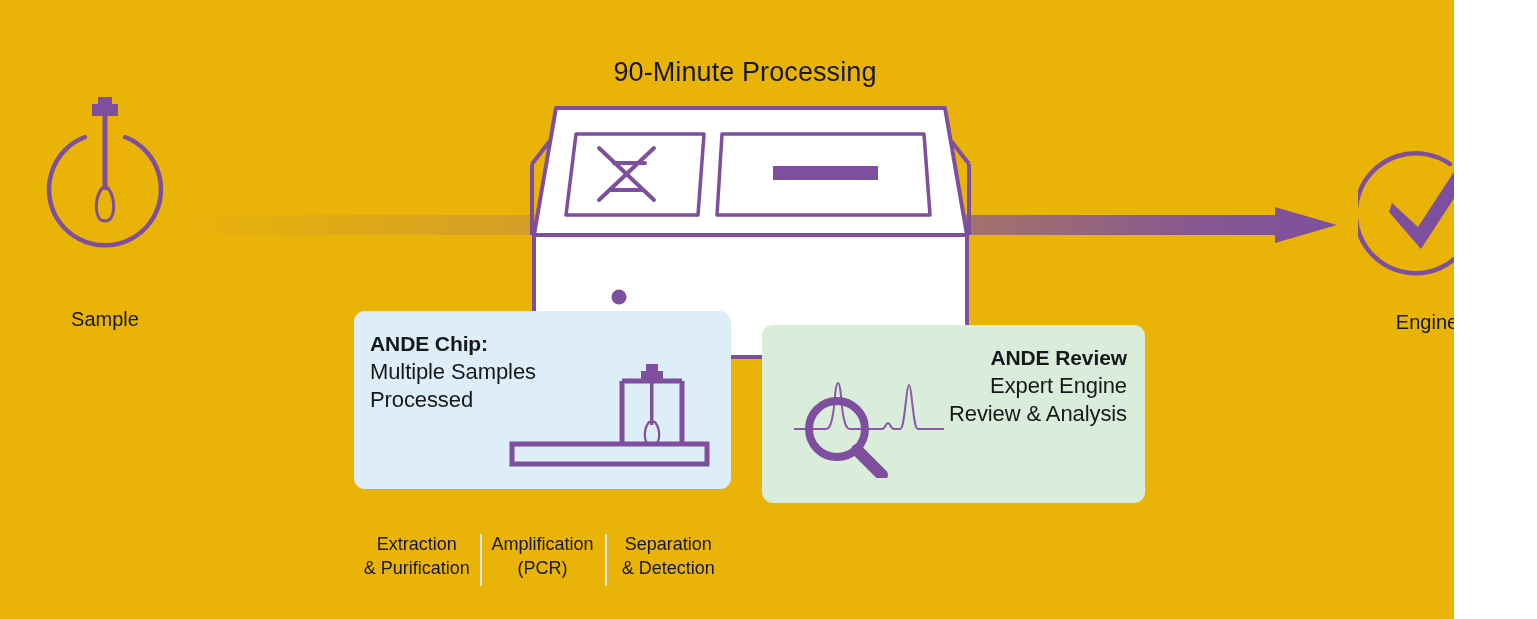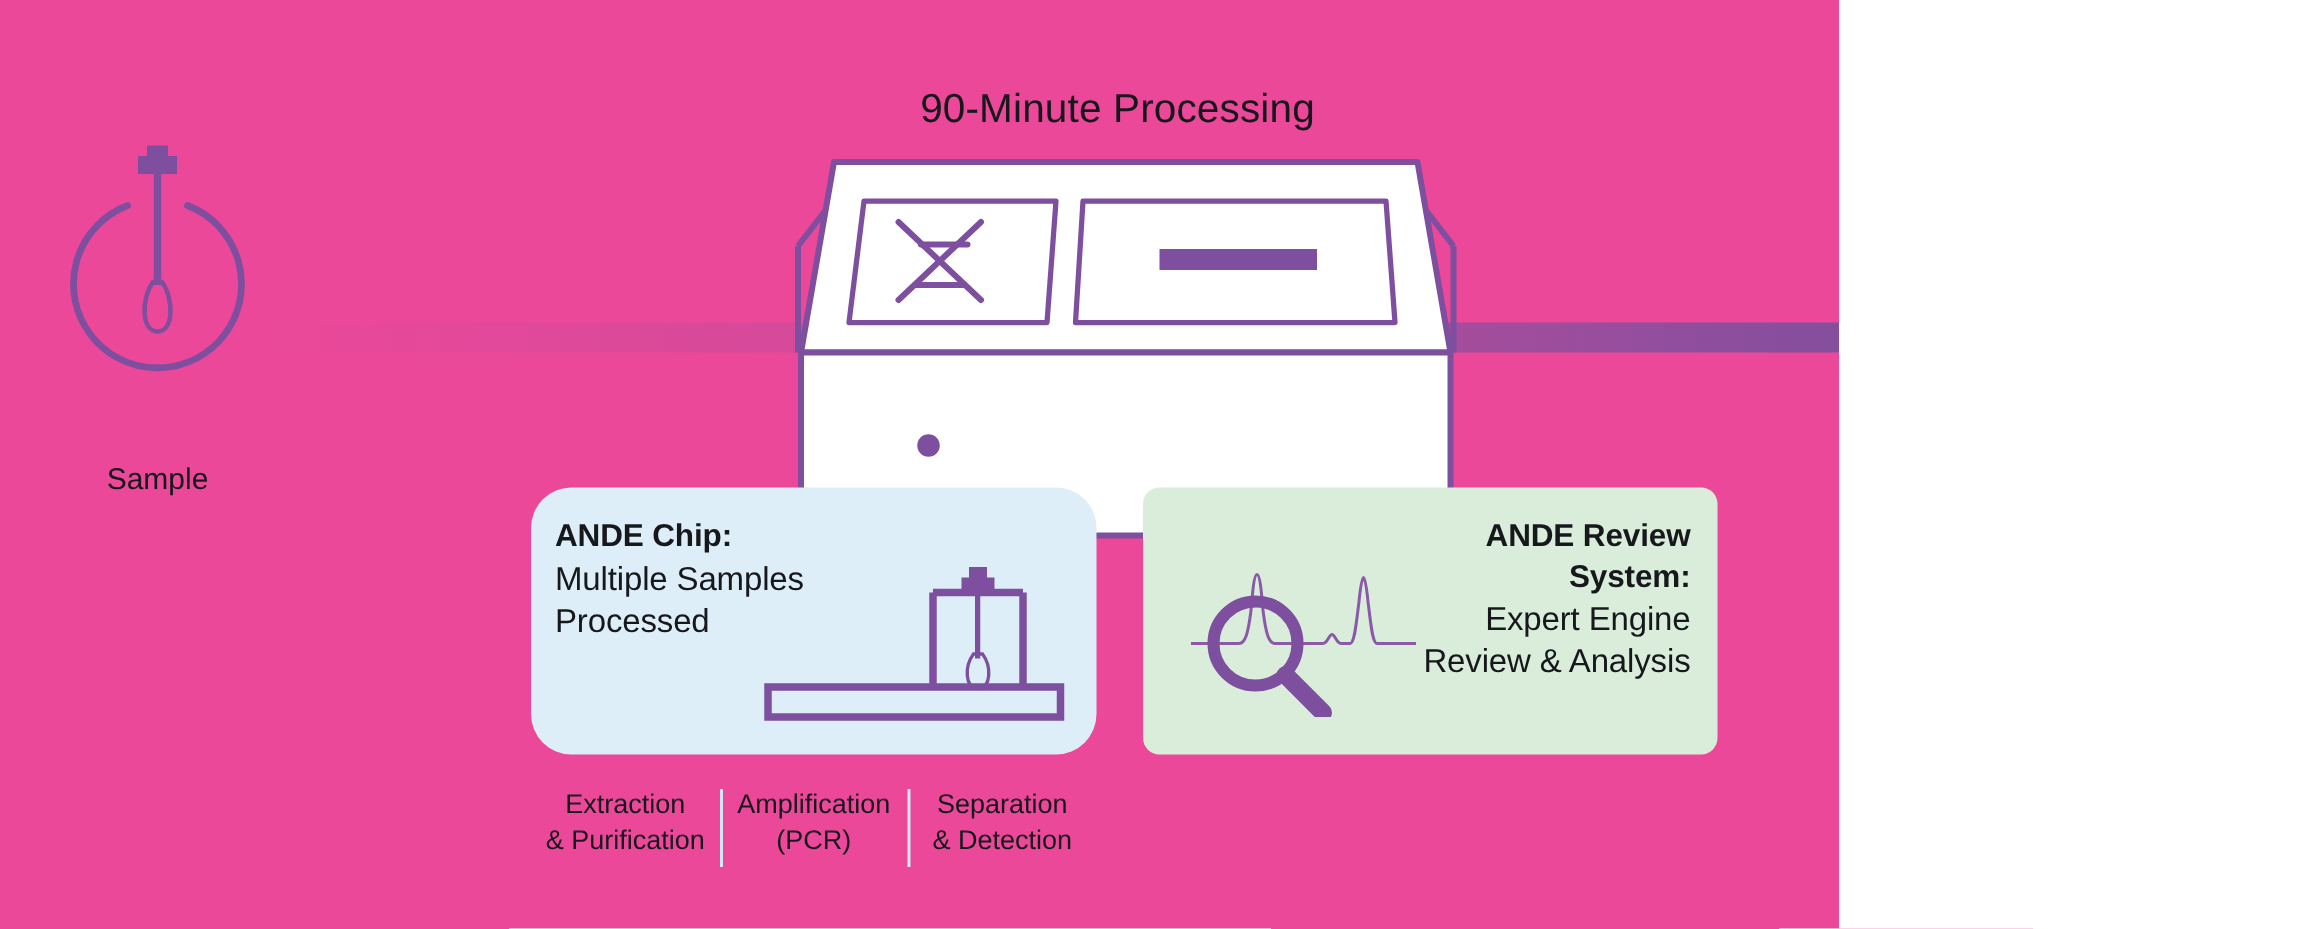--- a/index.html
+++ b/index.html
@@ -6,24 +6,24 @@
     margin: 0;
     padding: 0;
     background: #ffffff;
   }
   body {
     font-family: "Liberation Sans", sans-serif;
     -webkit-font-smoothing: antialiased;
   }
   #stage {
     position: relative;
-    width: 1226px;
+    width: 1454px;
     height: 619px;
     overflow: hidden;
-    background: #ec4899;
+    background: #eab308;
   }
 
   
   .title {
     position: absolute;
     left: 0;
     top: 56px;
     width: 1490px;
     text-align: center;
     font-size: 27px;
@@ -67,25 +67,24 @@
     height: 265px;
   }
 
   
   .panel {
     position: absolute;
     border-radius: 11px;
   }
   #panel-chip {
     left: 354px;
-    top: 325px;
+    top: 311px;
     width: 377px;
     height: 178px;
     background: #ddeef8;
-    border-radius: 27px;
   }
   #panel-expert {
     left: 762px;
     top: 325px;
     width: 383px;
     height: 178px;
     background: #d9edda;
   }
   .panel-text {
     position: absolute;
@@ -111,21 +110,21 @@
   #chip-art { left: 150px; top: 48px; }
   #expert-art { left: 32px; top: 48px; }
 
   
   .label-group {
     position: absolute;
     display: flex;
     top: 525px;
     height: 56px;
   }
-  #labels-chip { left: 354px; width: 377px; }
+  #labels-chip { left: 354px; width: 377px; align-items: flex-end; }
   #labels-expert { left: 762px; width: 383px; }
   .label-cell {
     flex: 1 1 0;
     text-align: center;
     font-size: 18px;
     color: #16181c;
     line-height: 1.33;
     position: relative;
     padding: 0 4px;
     box-sizing: border-box;
@@ -244,21 +243,20 @@
         <rect x="146" y="22" width="3.5" height="44" fill="#7e4f9e"></rect>
 
         <path d="M 145 63 C 139 71, 139 86, 148 86 C 157 86, 157 71, 151 63 Z" fill="none" stroke="#7e4f9e" stroke-width="2.2"></path>
       </svg>
     </div>
   </div>
 
   <div class="panel" id="panel-expert">
     <div class="panel-text">
       <div class="panel-title">ANDE Review</div>
-      <div class="panel-title">System:</div>
       <div class="panel-sub">Expert Engine</div>
       <div class="panel-sub">Review &amp; Analysis</div>
     </div>
     <div class="panel-art" id="expert-art">
       <svg width="150" height="105" viewBox="0 0 150 105" xmlns="http://www.w3.org/2000/svg">
 
         <path d="M 0 56 L 32 56 C 36 56, 38 50, 40 34 C 41 22, 42 10, 44 10 C 46 10, 47 22, 48 34 C 50 50, 52 56, 56 56 L 88 56 C 91 56, 92 50, 94 50 C 96 50, 97 56, 100 56 L 106 56 C 109 56, 110 44, 112 28 C 113 18, 114 12, 115 12 C 116 12, 117 18, 118 28 C 120 44, 121 56, 124 56 L 150 56" fill="none" stroke="#8a5aa8" stroke-width="2"></path>
 
         <circle cx="43" cy="56" r="28" fill="none" stroke="#7e4f9e" stroke-width="8"></circle>
 

